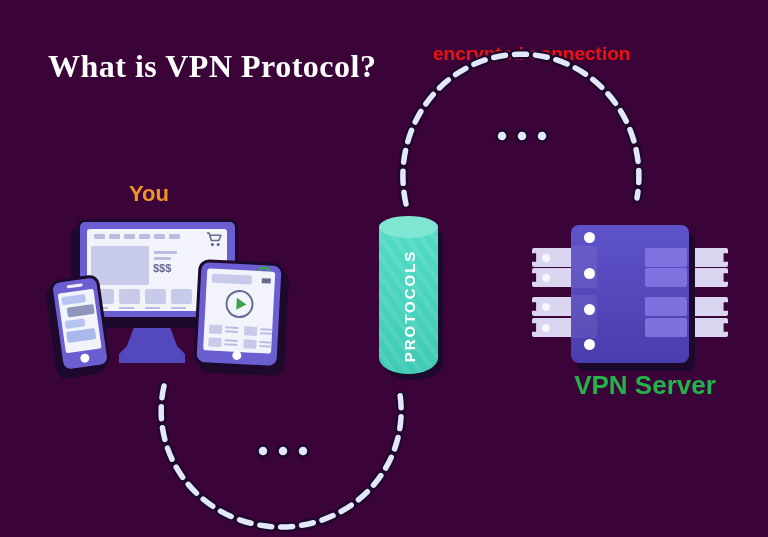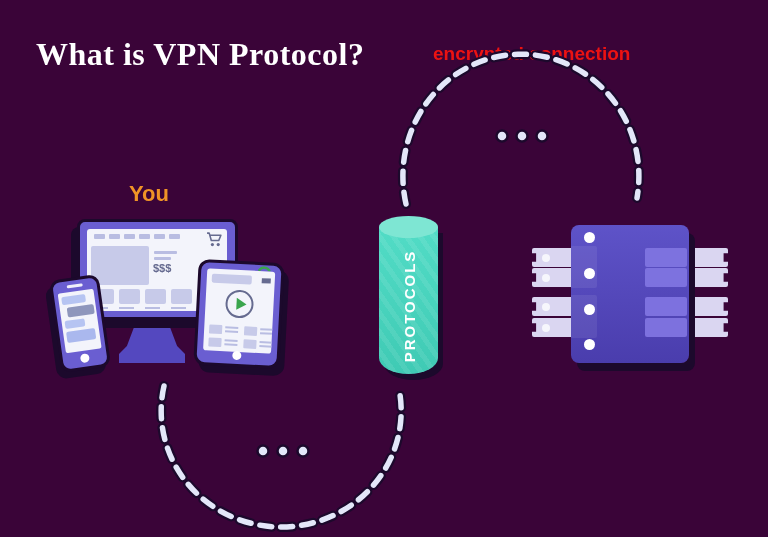--- a/index.html
+++ b/index.html
@@ -3,21 +3,21 @@
 <meta charset="utf-8">
 <style>
   html,body{margin:0;padding:0;}
   #canvas{
     position:relative;width:768px;height:537px;overflow:hidden;
     background:var(--bg,#3a0438);
     font-family:"Liberation Sans",sans-serif;
   }
   
   .title{
-    position:absolute;left:36px;top:36px;margin:0;
+    position:absolute;left:36px;top:36px;margin:12px;
     font-family:"Liberation Serif",serif;font-weight:bold;font-size:32px;
     color:var(--title-text,#ffffff);letter-spacing:.5px;
   }
   .enc-label{
     position:absolute;left:433px;top:43px;
     font-size:19px;font-weight:bold;color:var(--encrypted-red,#ec1212);
   }
   .you-label{
     position:absolute;left:129px;top:181px;
     font-size:22px;font-weight:bold;color:var(--you-orange,#f09426);
@@ -118,20 +118,21 @@
   .led{position:absolute;left:54px;width:11px;height:11px;border-radius:50%;background:#ffffff;z-index:5;}
 </style>
 </head>
 <body>
 
 <div id="canvas">
 
   <h1 class="title">What is VPN Protocol?</h1>
   <div class="enc-label">encrypted connection</div>
   <div class="you-label">You</div>
+  <div class="server-label">VPN Server</div>
 
   <svg class="arcs" width="768" height="537" viewBox="0 0 768 537">
     <path class="arc-under" d="M 406 204 A 118 122 0 1 1 637 198"></path>
     <path class="arc-over" d="M 406 204 A 118 122 0 1 1 637 198"></path>
     <path class="arc-under" d="M 164 386 A 120 116 0 1 0 399 389"></path>
     <path class="arc-over" d="M 164 386 A 120 116 0 1 0 399 389"></path>
     <circle class="dot" cx="502" cy="136" r="5.5"></circle>
     <circle class="dot" cx="522" cy="136" r="5.5"></circle>
     <circle class="dot" cx="542" cy="136" r="5.5"></circle>
     <circle class="dot" cx="263" cy="451" r="5.5"></circle>

